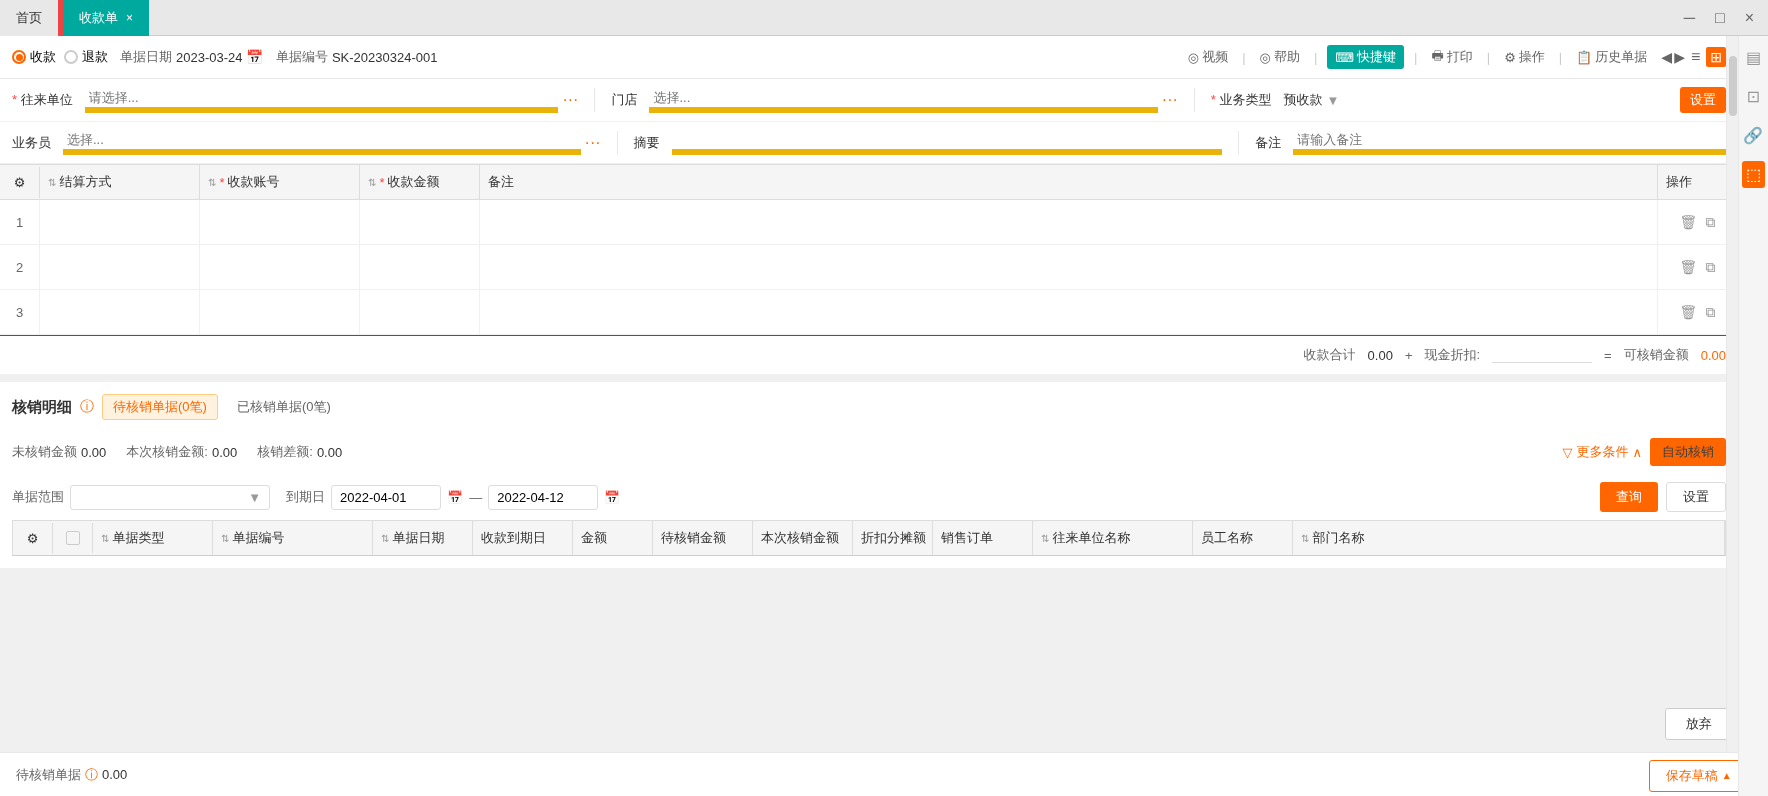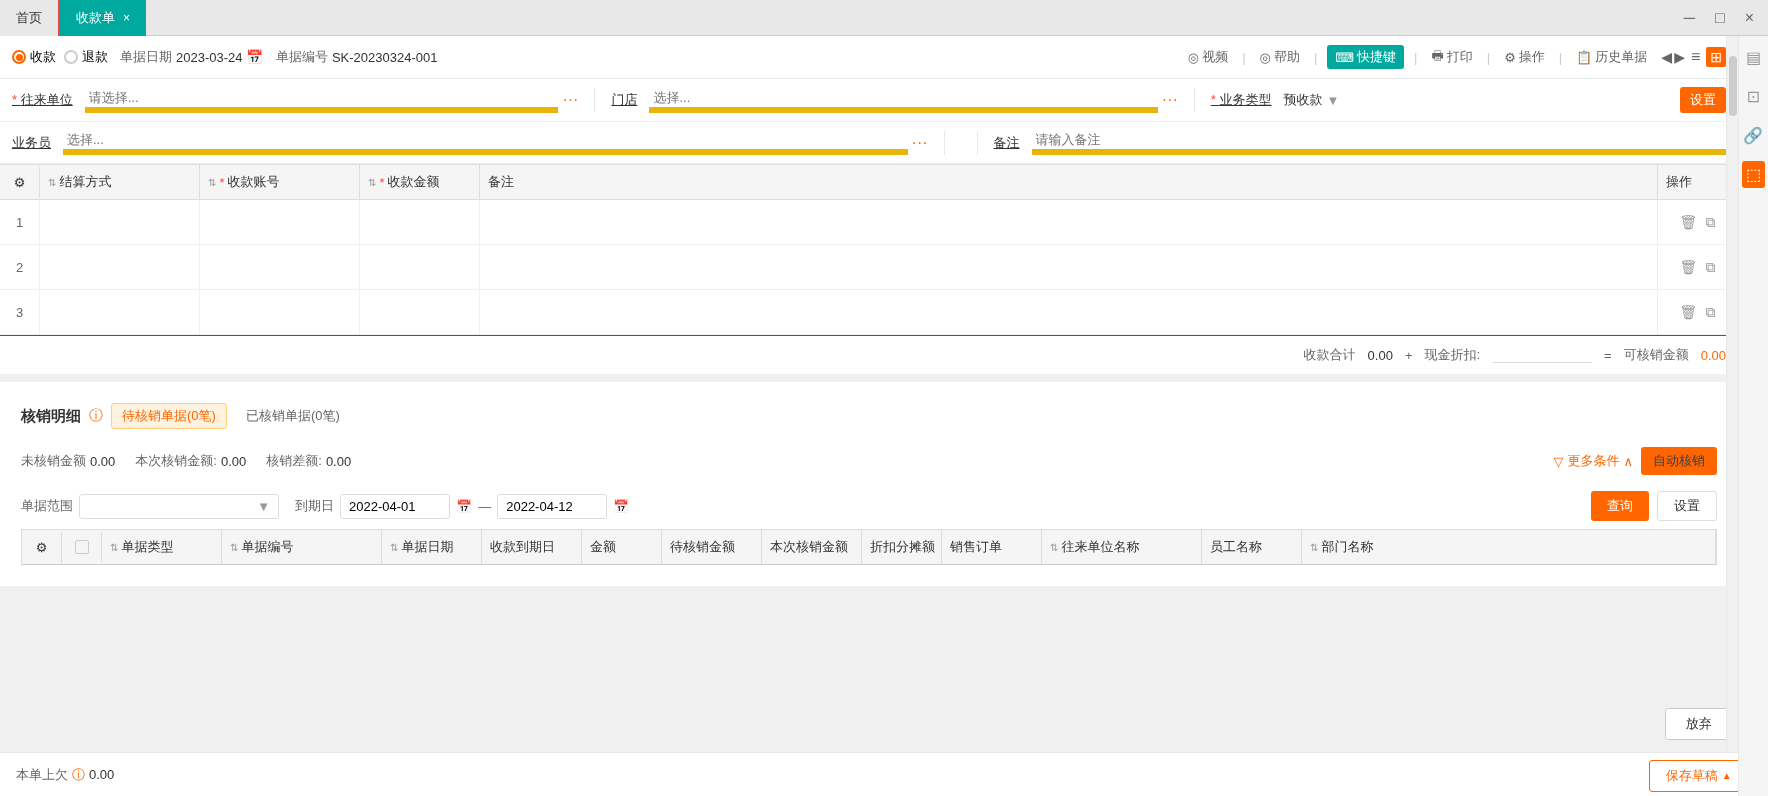--- a/index.html
+++ b/index.html
@@ -5,21 +5,21 @@
     * { box-sizing: border-box; margin: 0; padding: 0; font-family: 'Microsoft YaHei', Arial, sans-serif; font-size: 13px; }
     body { background: #f0f0f0; width: 1768px; min-height: 796px; overflow: hidden; }
 
     
     .tab-bar {
       display: flex; align-items: center; background: #e8e8e8; height: 36px;
       border-bottom: 1px solid #ccc; position: relative;
     }
     .tab-home {
       background: #e8e8e8; color: #333; padding: 0 16px; height: 36px;
-      display: flex; align-items: center; cursor: pointer; border-right: 2px solid #ef4444;
+      display: flex; align-items: center; cursor: pointer; border-right: 5px solid #ef4444;
     }
     .tab-active {
       background: #00a99d; color: #fff; padding: 0 16px; height: 36px;
       display: flex; align-items: center; cursor: pointer; gap: 8px;
     }
     .tab-close { color: #fff; cursor: pointer; font-size: 12px; }
     .tab-bar-actions { margin-left: auto; display: flex; align-items: center; gap: 8px; padding-right: 8px; }
     .win-btn { background: none; border: none; cursor: pointer; font-size: 16px; color: #666; padding: 2px 6px; }
     .win-btn.close { color: #666; }
 
@@ -47,21 +47,21 @@
     .settings-btn-top { background: #ff6600; color: #fff; border: none; border-radius: 3px; padding: 4px 10px; cursor: pointer; }
     .nav-arrows { display: flex; align-items: center; gap: 2px; margin-left: 4px; }
     .nav-arrow { background: none; border: none; cursor: pointer; color: #666; font-size: 14px; }
 
     
     .form-row {
       display: flex; align-items: center; padding: 8px 12px; gap: 0;
       border-bottom: 1px solid #f0f0f0; background: #fff;
     }
     .form-field { display: flex; align-items: center; flex: 1; }
-    .form-field-label { color: #333; white-space: nowrap; margin-right: 4px; text-decoration: underline; }
+    .form-field-label { color: #333; white-space: nowrap; margin-right: 4px; }
     .form-input-wrap { flex: 1; display: flex; align-items: center; position: relative; }
     .form-input { border: none; border-bottom: 6px solid #eab308; outline: none; color: #999; padding: 2px 4px; flex: 1; background: transparent; }
     .field-more { color: #ff6600; cursor: pointer; font-size: 16px; margin-left: 4px; }
     .form-divider { width: 1px; height: 24px; background: #e8e8e8; margin: 0 16px; }
     .business-type-select { display: flex; align-items: center; gap: 4px; }
     .select-value { color: #333; }
     .select-arrow { color: #999; cursor: pointer; }
     .table-header {
       display: flex; align-items: center; background: #f5f5f5;
       border-bottom: 1px solid #ddd; border-top: 1px solid #ddd;
@@ -91,21 +91,21 @@
     }
     .summary-label { color: #666; }
     .summary-value { color: #333; }
     .summary-orange { color: #ff6600; font-weight: 500; }
     .discount-input { border: none; border-bottom: 1px solid #ddd; outline: none; width: 100px; text-align: center; }
 
     
     .section-sep { height: 8px; background: #f0f0f0; }
 
     
-    .verification-section { background: #fff; padding: 21px; }
+    .verification-section { background: #fff; padding: 12px; }
     .section-title { display: flex; align-items: center; gap: 8px; margin-bottom: 10px; }
     .section-title-text { font-size: 15px; font-weight: 600; color: #333; }
     .section-info-icon { color: #ff6600; cursor: pointer; font-size: 14px; }
     .ver-tab { display: inline-flex; align-items: center; gap: 4px; padding: 3px 10px; border-radius: 3px; cursor: pointer; font-size: 13px; }
     .ver-tab-active { background: #fff3e0; color: #ff6600; border: 1px solid #ffcc80; }
     .ver-tab-inactive { color: #666; border: 1px solid transparent; }
 
     
     .stats-row { display: flex; align-items: center; gap: 20px; padding: 8px 0; color: #666; }
     .stats-item { display: flex; align-items: center; gap: 4px; }
@@ -310,20 +310,24 @@
 
   <div class="form-row">
     <div class="form-field" style="flex:2.5;">
       <span class="form-field-label">业务员</span>
       <div class="form-input-wrap">
         <input class="form-input" type="text" style="margin-left: 8px;" placeholder="选择...">
         <span class="field-more">···</span>
       </div>
     </div>
     <div class="form-divider"></div>
+    <div class="form-field" style="flex:2.5;">
+      <span class="form-field-label">摘要</span>
+      <input class="form-input" type="text" style="margin-left: 8px; flex: 1 1 0%;">
+    </div>
     <div class="form-divider"></div>
     <div class="form-field" style="flex:2;">
       <span class="form-field-label">备注</span>
       <input class="form-input" type="text" style="margin-left: 8px; flex: 1 1 0%;" placeholder="请输入备注">
     </div>
   </div>
 
   <div class="table-header">
     <div class="th-cell th-settings">
       <span>⚙</span>
@@ -509,21 +513,21 @@
       <div class="bth-cell col-dept">
         <span class="th-icon">⇅</span>
         <span>部门名称</span>
       </div>
     </div>
   </div>
 </div>
 
 <div class="bottom-bar">
   <div class="bottom-info">
-    <span>本单上欠</span>
+    <span>待核销单据</span>
     <span style="color:#ff6600; cursor:pointer;">ⓘ</span>
     <span class="bottom-info-val">0.00</span>
   </div>
   <div class="bottom-actions">
     <button class="discard-btn">放弃</button>
     <button class="save-draft-btn">
       <span>保存草稿</span>
       <span class="btn-arrow">▲</span>
     </button>
     <button class="save-new-btn">

